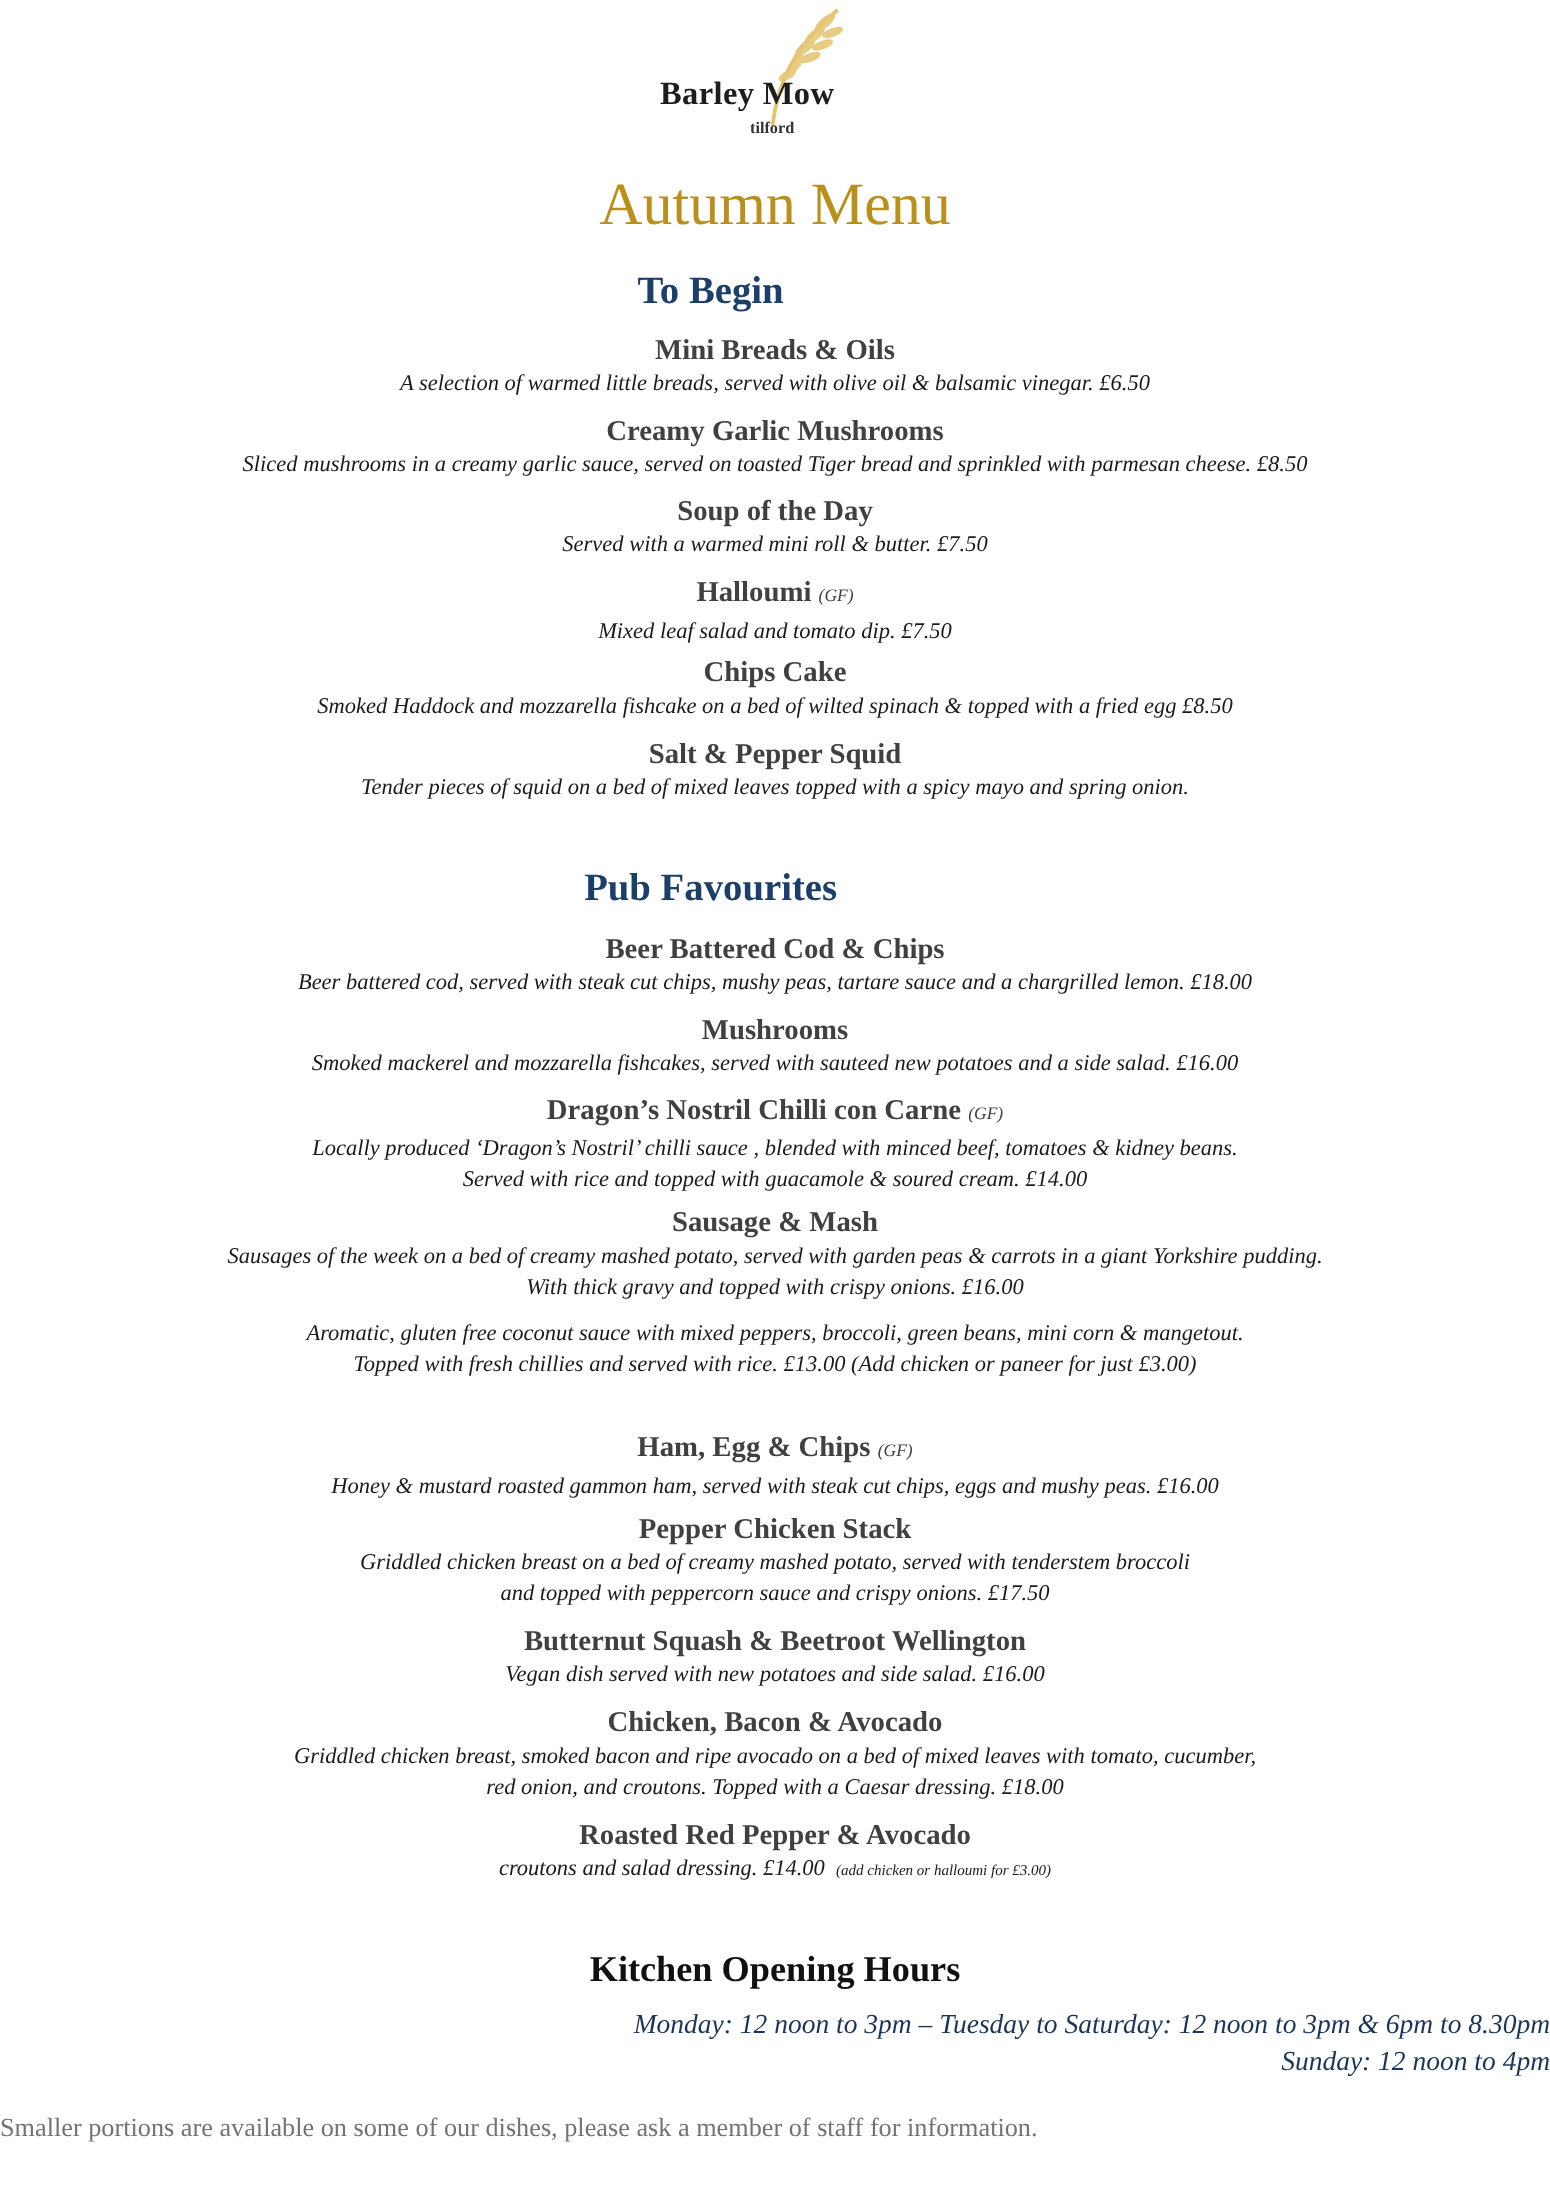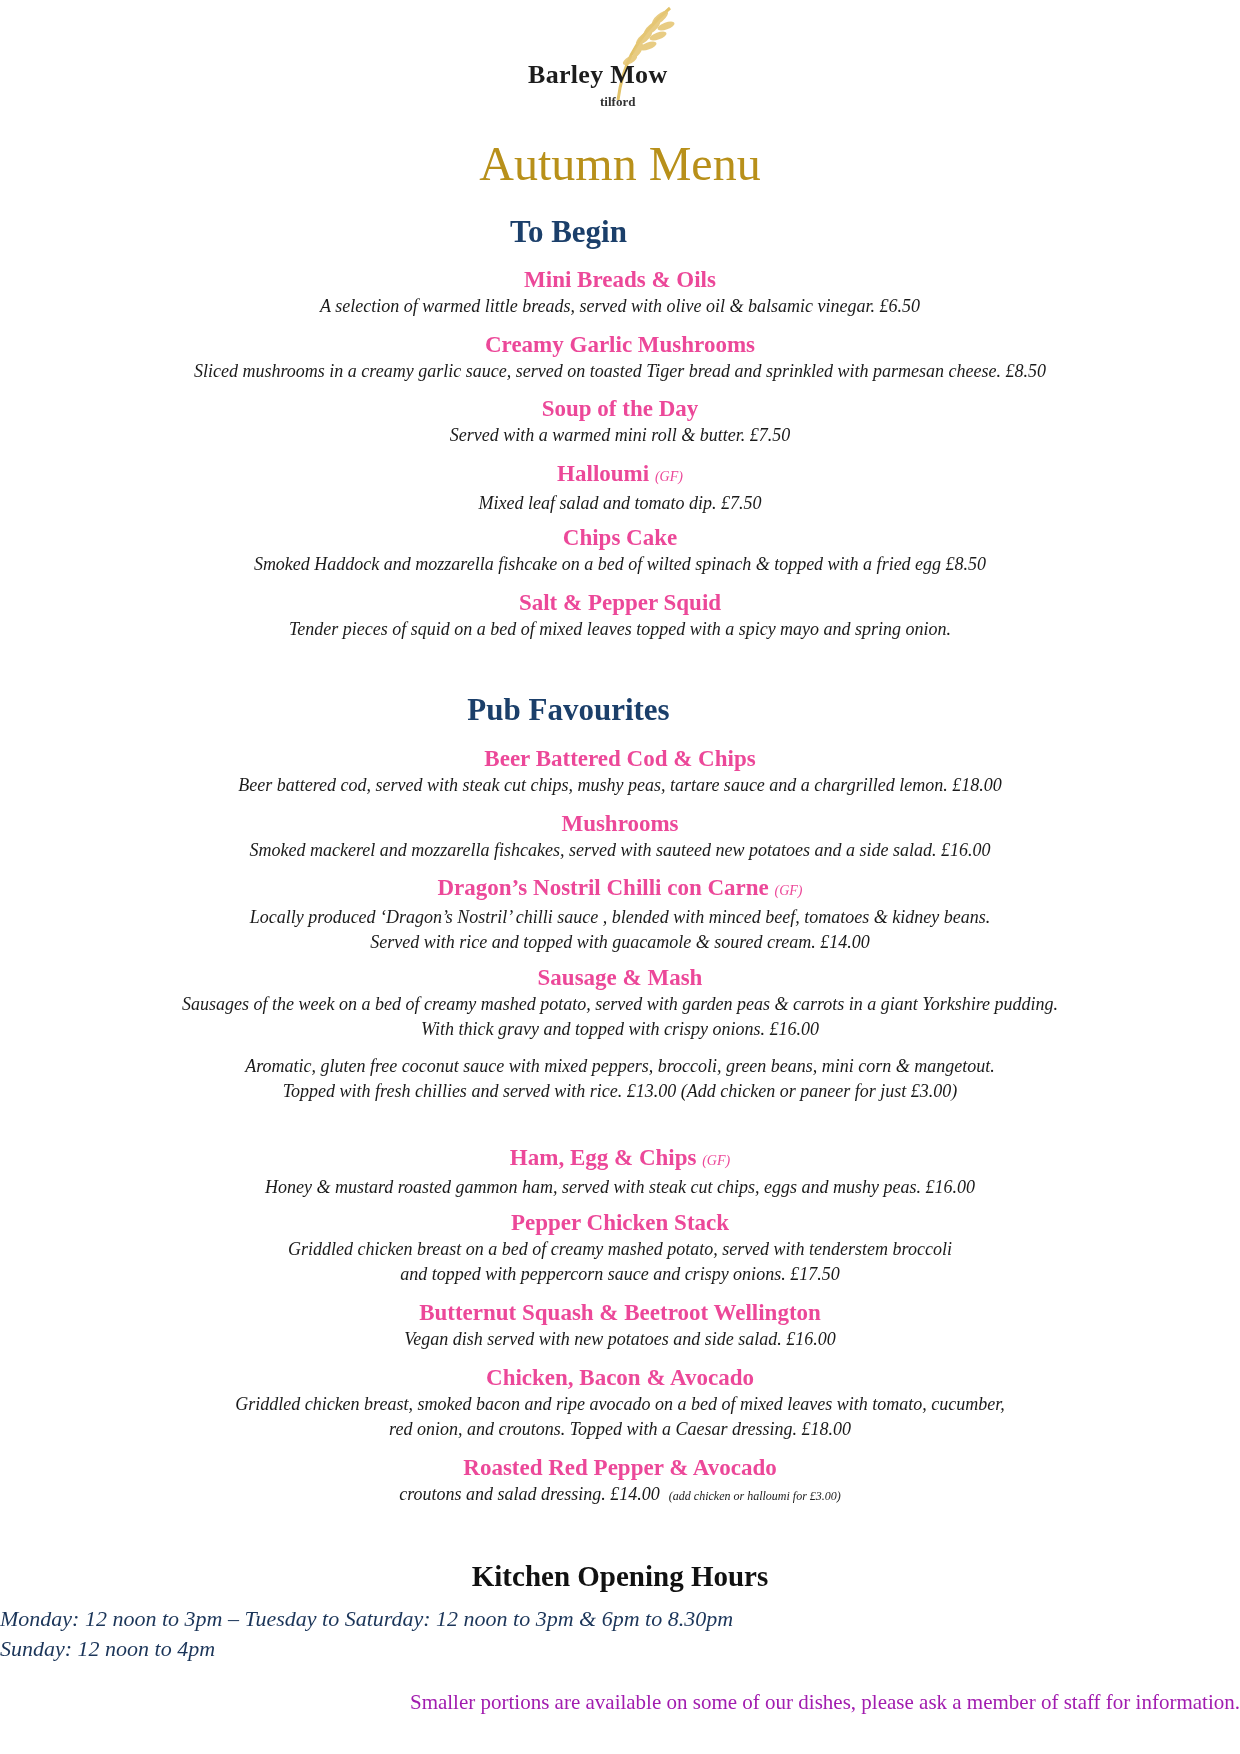--- a/index.html
+++ b/index.html
@@ -3,28 +3,28 @@
 <meta charset="utf-8">
 <style>
   html,body{margin:0;padding:0;background:#ffffff;}
   body{width:1240px;height:1754px;position:relative;overflow:hidden;font-family:"Liberation Serif","DejaVu Serif",serif;color:#111;}
   .logo{position:absolute;left:520px;top:0;width:200px;height:110px;}
   .logo-text{position:absolute;left:528px;top:60px;font-family:"Liberation Serif",serif;font-weight:bold;font-size:26px;color:#1d1d1d;letter-spacing:0.3px;white-space:nowrap;}
   .logo-sub{position:absolute;left:600px;top:94px;font-family:"Liberation Serif",serif;font-weight:bold;font-size:13px;color:#333;}
   .title{position:absolute;left:0;width:1240px;top:136px;text-align:center;font-size:48px;color:#b8901a;}
   .section{position:absolute;left:0;width:1137px;text-align:center;font-weight:bold;font-size:31px;color:#1b3f6a;}
   .item{position:absolute;left:0;width:1240px;text-align:center;}
-  .item .name{font-weight:bold;font-size:23px;line-height:28px;color:#ec4899;}
+  .item .name{font-weight:bold;font-size:23px;line-height:28px;color:#404040;}
   .item .tag{font-style:italic;font-weight:normal;font-size:14px;}
   .item .tag.upright{font-style:normal;font-weight:bold;font-size:14px;}
   .item .desc{font-style:italic;font-size:18px;line-height:25px;color:#1a1a1a;}
   .item .desc .small{font-size:12px;}
   .hours-title{position:absolute;left:0;width:1240px;top:1560px;text-align:center;font-weight:bold;font-size:29px;}
-  .hours{position:absolute;left:0;width:1240px;top:1604px;text-align:left;font-style:italic;font-size:22px;line-height:30px;color:#1b3559;}
-  .footer{position:absolute;left:0;width:1240px;top:1690px;text-align:right;font-size:21px;color:#a21caf;}
+  .hours{position:absolute;left:0;width:1240px;top:1604px;text-align:right;font-style:italic;font-size:22px;line-height:30px;color:#1b3559;}
+  .footer{position:absolute;left:0;width:1240px;top:1690px;text-align:left;font-size:21px;color:#737373;}
 </style>
 </head>
 <body>
 
 <div>
   <svg class="logo" viewBox="0 0 200 110">
     <g fill="none" stroke="#e2c36a" stroke-width="3">
       <path d="M98 100 C102 70 112 40 150 8"></path>
     </g>
     <g fill="#e6c776" opacity="0.9">

